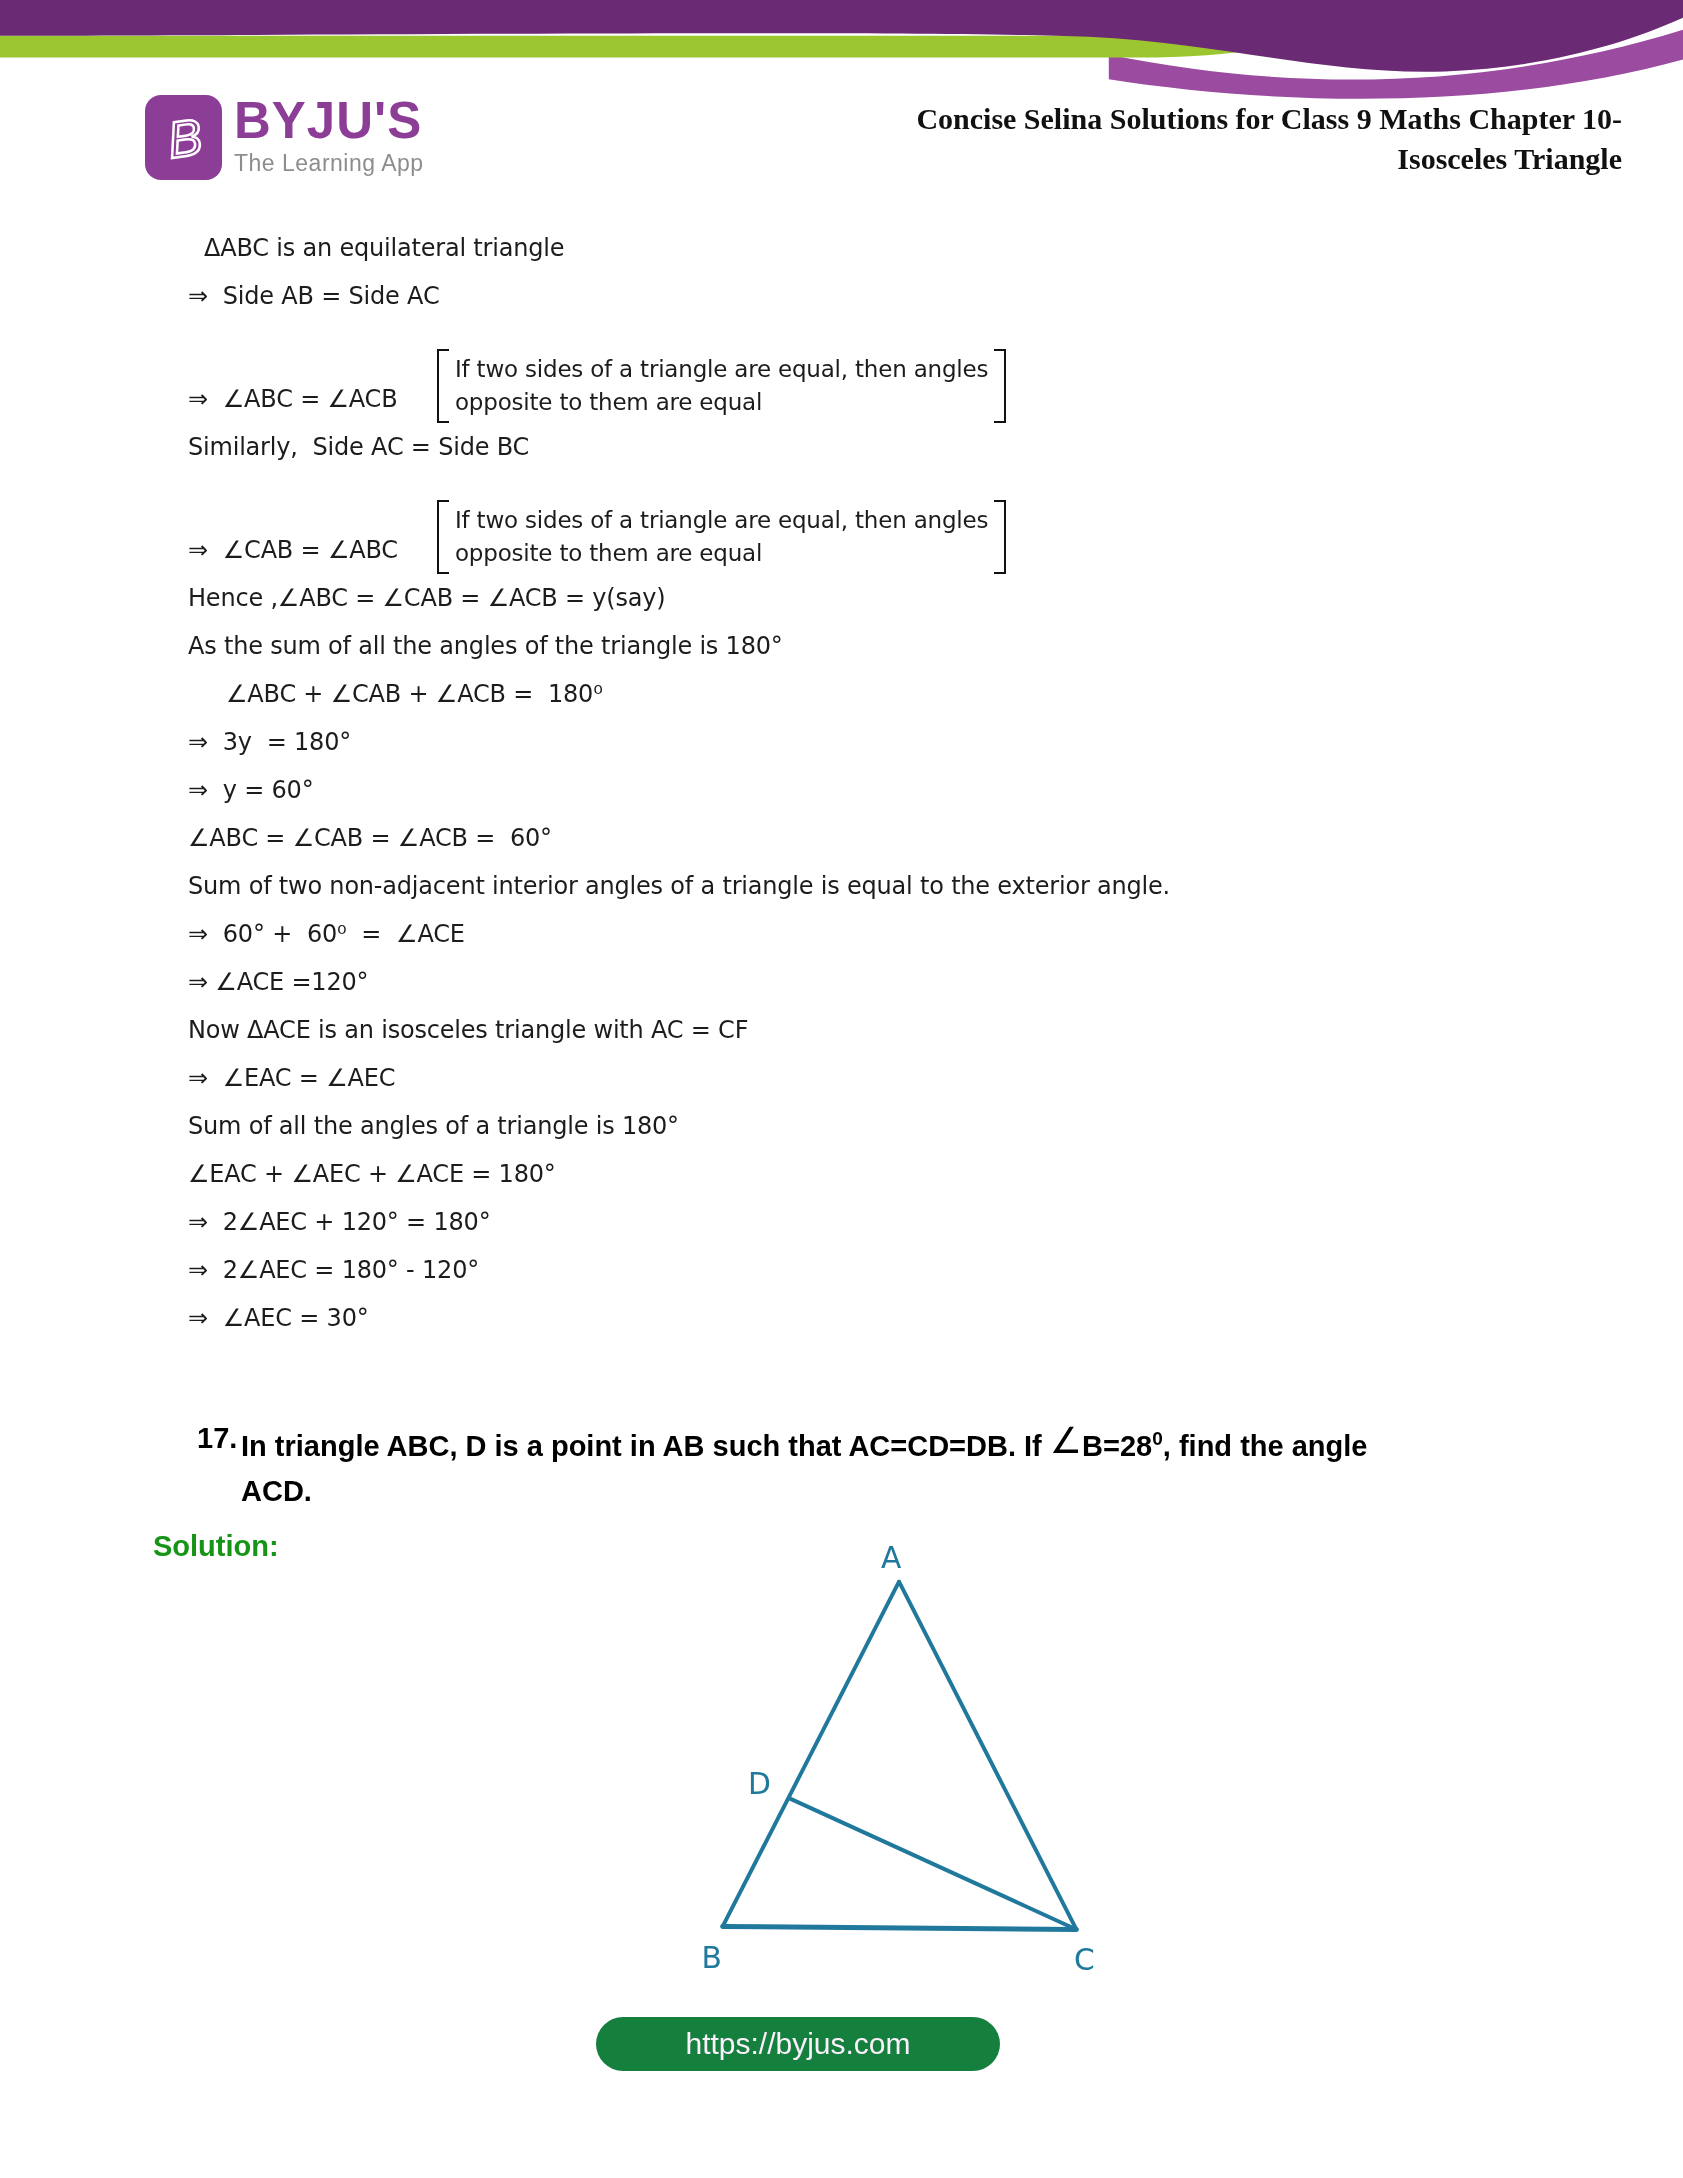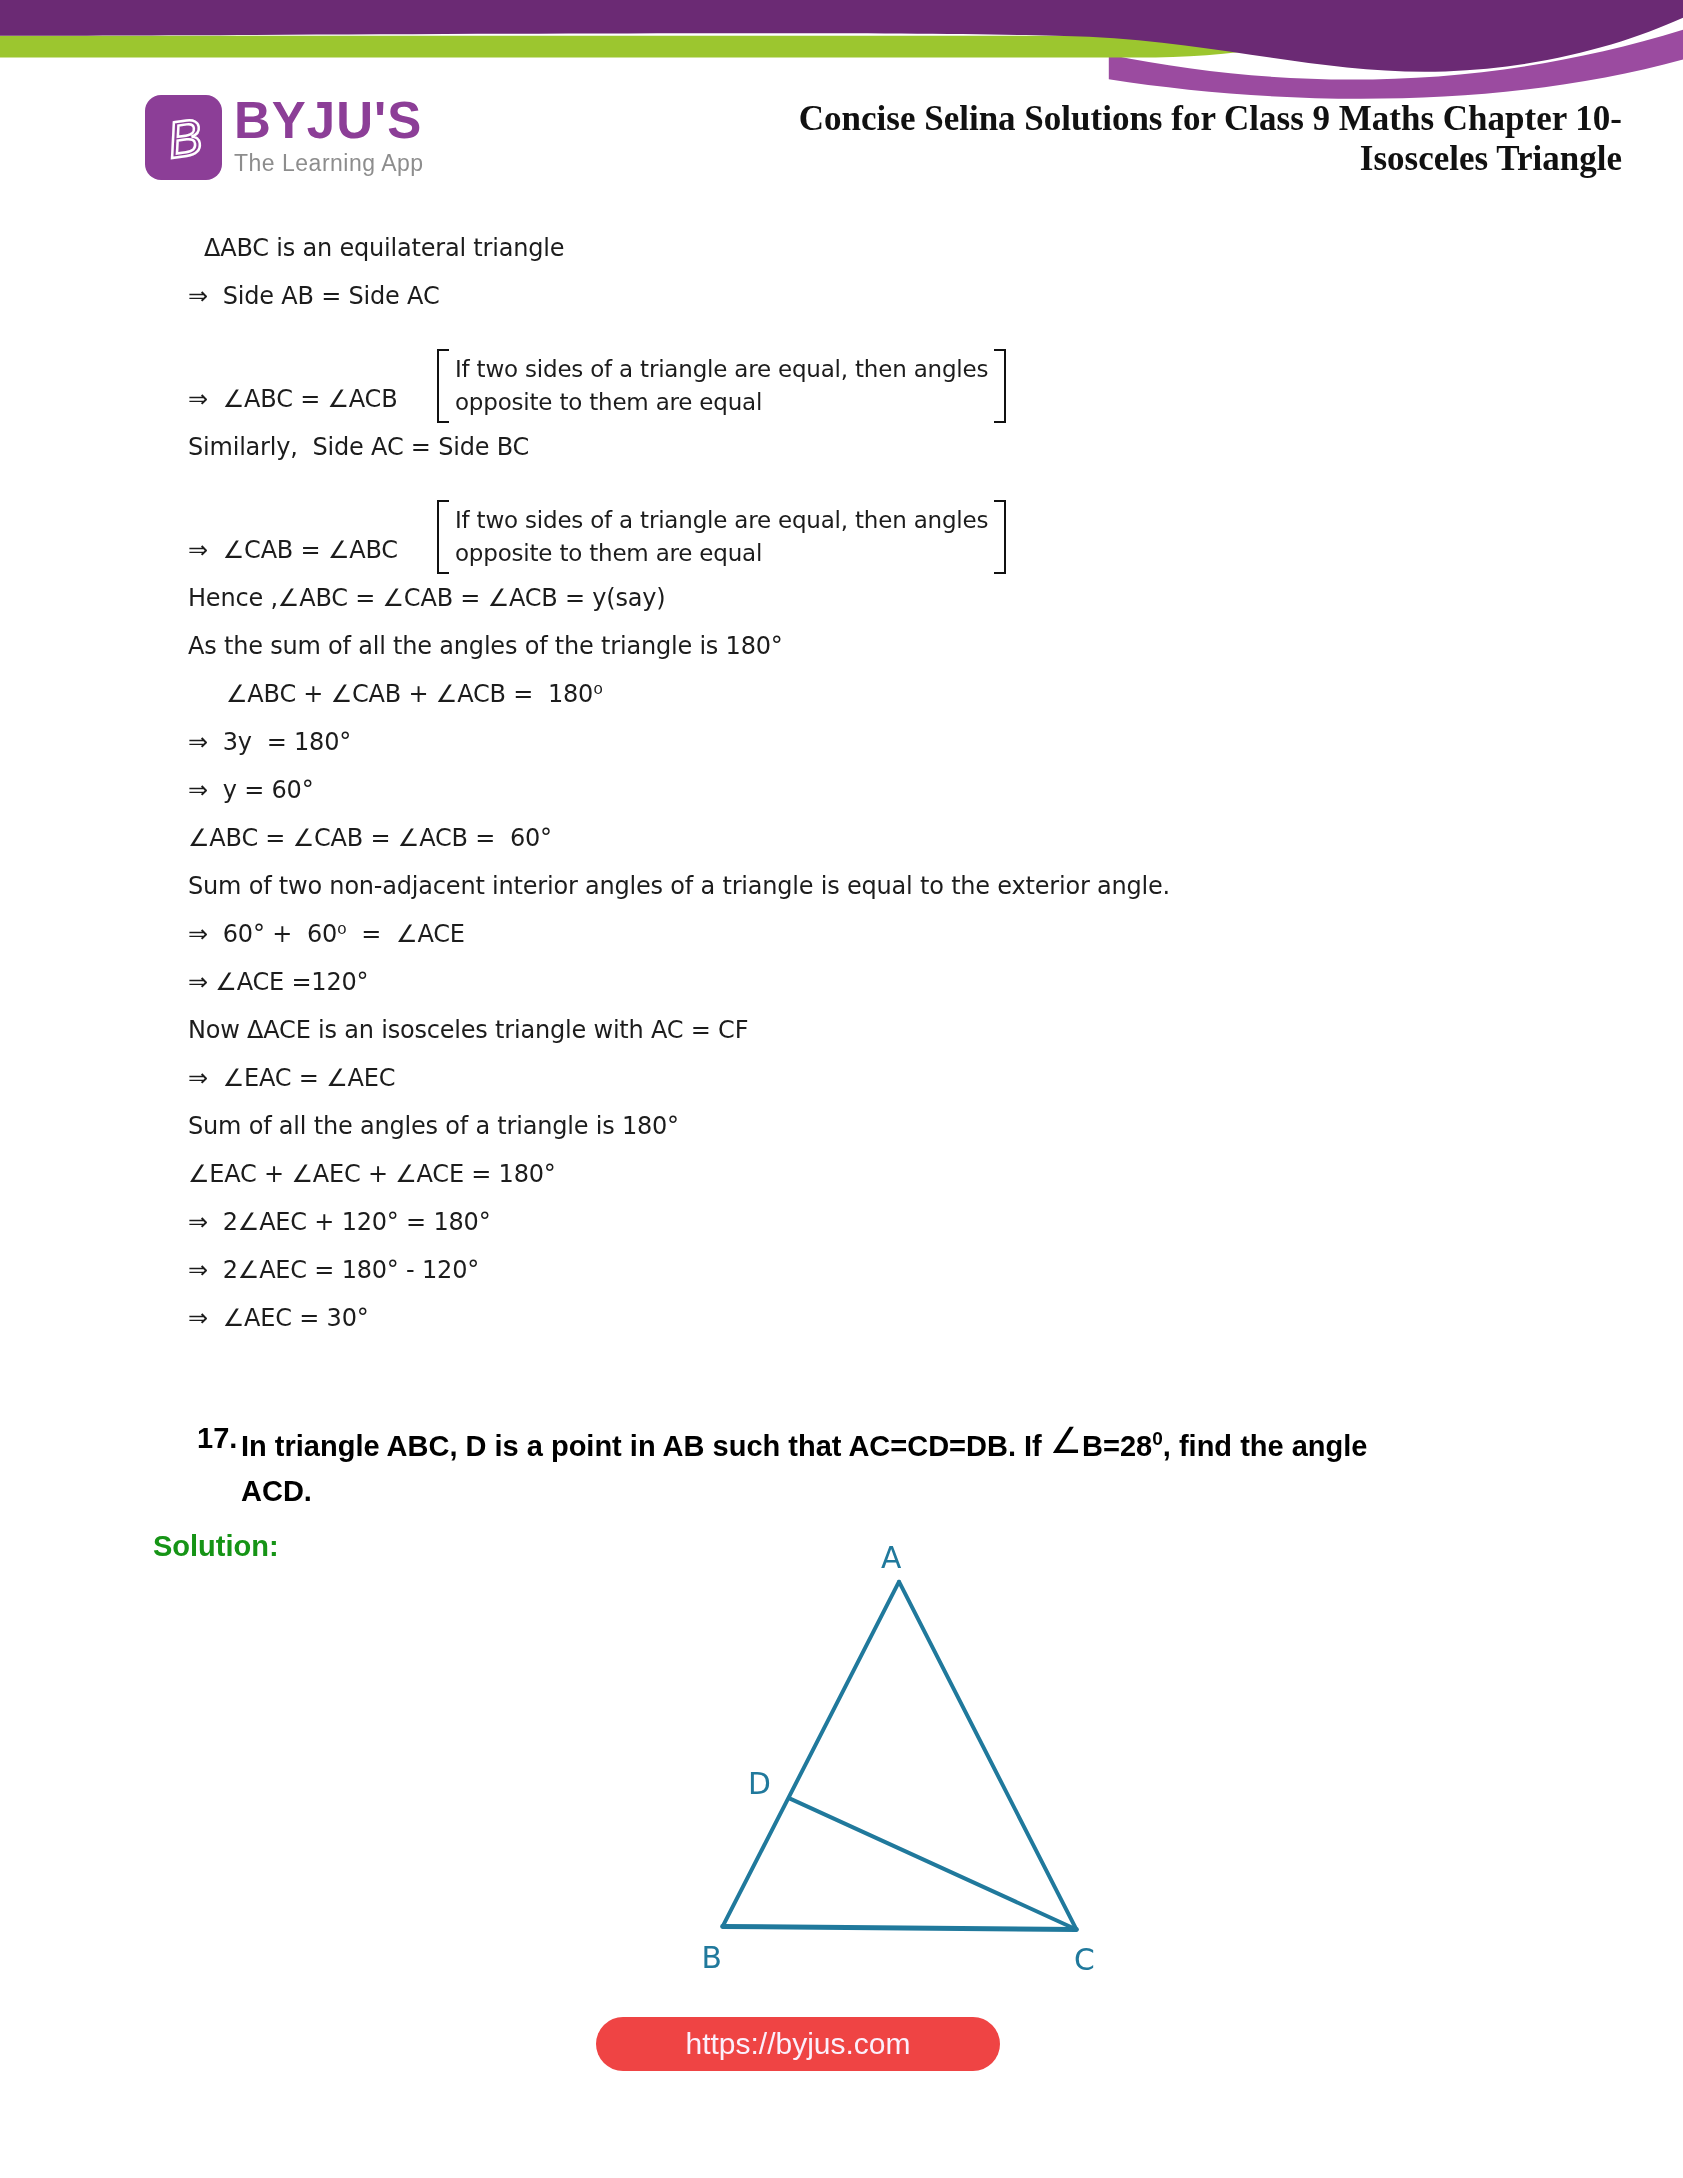--- a/index.html
+++ b/index.html
@@ -14,21 +14,21 @@
   .logo-badge{width:77px;height:85px;background:#8c3e97;border-radius:16px;
               display:flex;align-items:center;justify-content:center;}
   .logo-textcol{margin-left:12px;}
   .logo-brand{font-family:"Liberation Sans",sans-serif;font-weight:bold;font-size:51px;
               line-height:51px;color:#8c3e97;letter-spacing:1px;}
   .logo-tagline{font-family:"Liberation Sans",sans-serif;font-size:23px;color:#8d8d8d;
                 letter-spacing:0.5px;margin-top:4px;}
 
   
   .doc-title{position:absolute;right:61px;top:99px;text-align:right;
-             font-family:"Liberation Serif",serif;font-weight:bold;font-size:35px;
+             font-family:"Liberation Serif",serif;font-weight:bold;font-size:30px;
              line-height:40px;color:#111;margin-left:16px;}
 
   
   #math{position:absolute;left:188px;top:224px;width:1178px;font-size:24px;
         color:#1c1c1c;letter-spacing:-0.2px;}
   .mline{min-height:48px;line-height:48px;white-space:pre-wrap;}
   .ind1{padding-left:16px;}
   .ind2{padding-left:38px;}
   .has-note{display:flex;align-items:flex-end;min-height:103px;}
   .has-note .mtext{flex:0 0 249px;}
@@ -51,21 +51,21 @@
   .solution-label{position:absolute;left:153px;top:1530px;
                   font-family:"Liberation Sans",sans-serif;font-weight:bold;
                   font-size:29px;color:#169416;}
 
   
   .diagram{position:absolute;left:688px;top:1540px;width:426px;height:446px;}
   .diagram text{font-family:"DejaVu Sans",sans-serif;font-size:30px;fill:#20799c;}
 
   
   .footer-pill{position:absolute;left:596px;top:2017px;width:404px;height:54px;
-               background:#ef4444;border-radius:28px;text-align:center;line-height:54px;
+               background:#15803d;border-radius:28px;text-align:center;line-height:54px;
                font-family:"Liberation Sans",sans-serif;font-size:30px;color:#fbeffb;}
 </style>
 </head>
 <body>
 
 <div class="page">
 
   <svg class="header-wave" viewBox="0 0 1700 120" preserveAspectRatio="none">
     <path fill="#9b4ba0" d="M1120,55 C1300,92 1500,92 1700,30 L1700,60 C1520,110 1300,108 1120,80 Z"></path>
     <path fill="#9cc62f" d="M0,36 L1090,36 C1200,37 1290,25 1355,4 L1392,10 C1330,48 1240,58 1150,58 L0,58 Z"></path>

